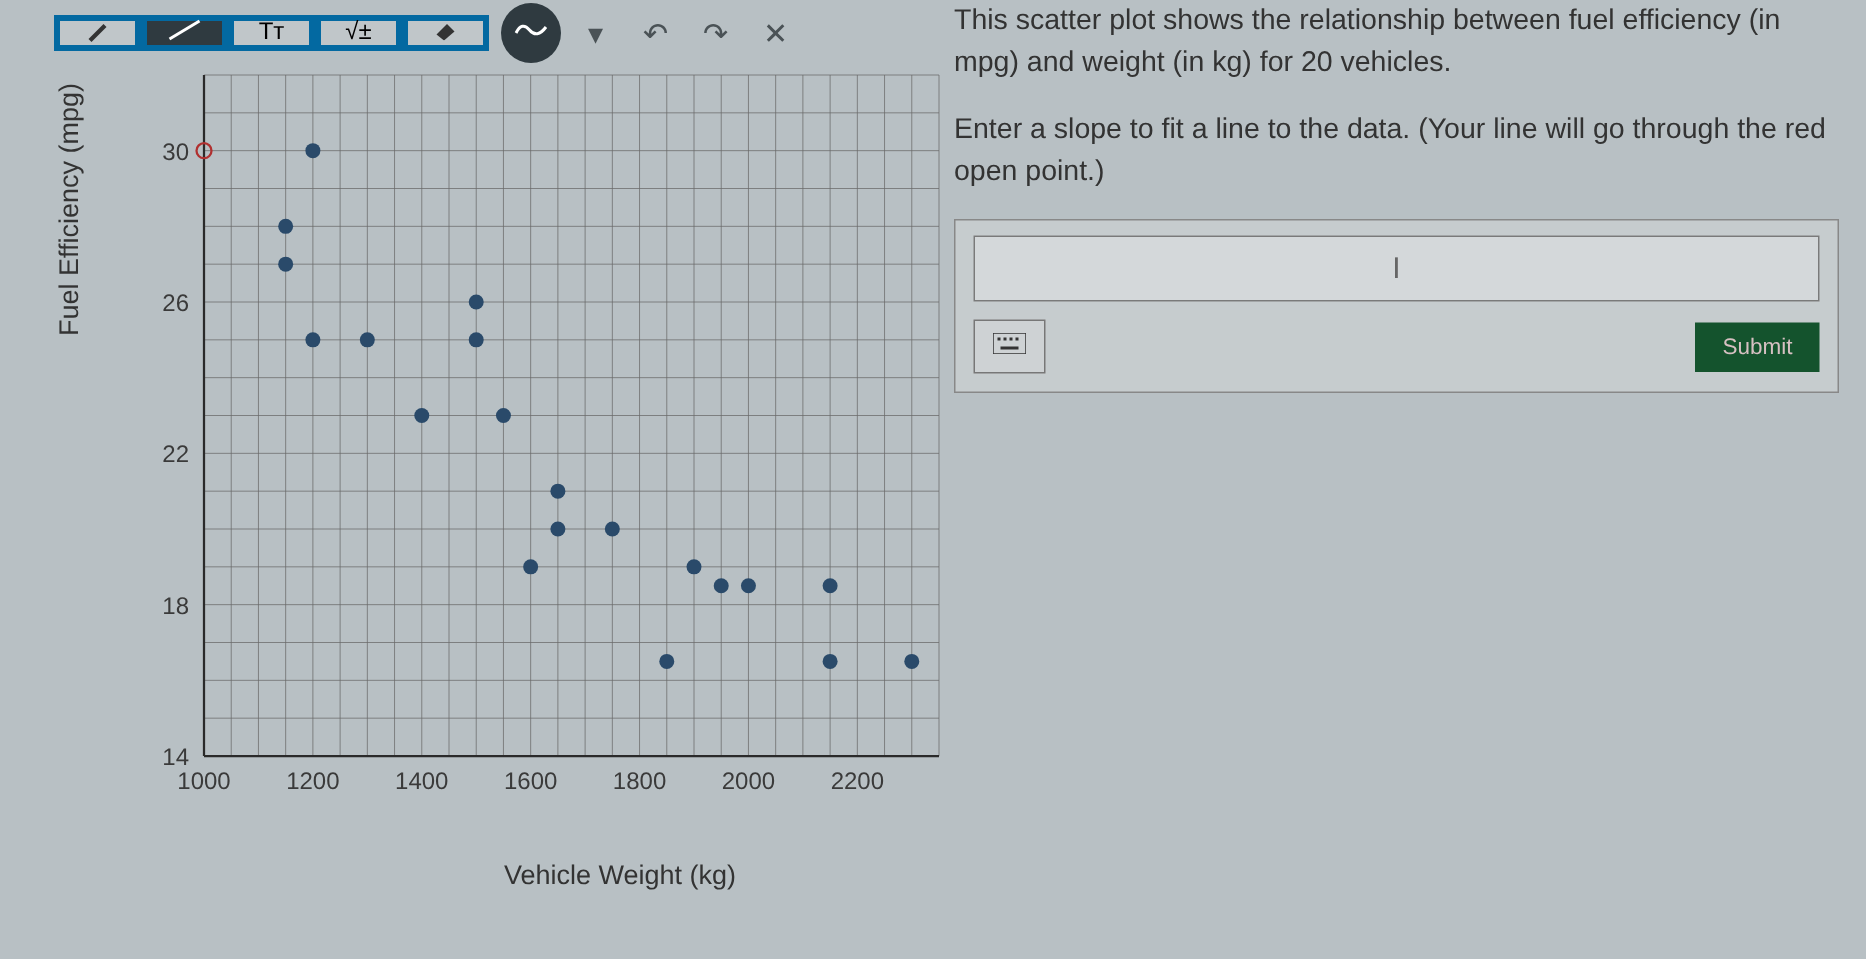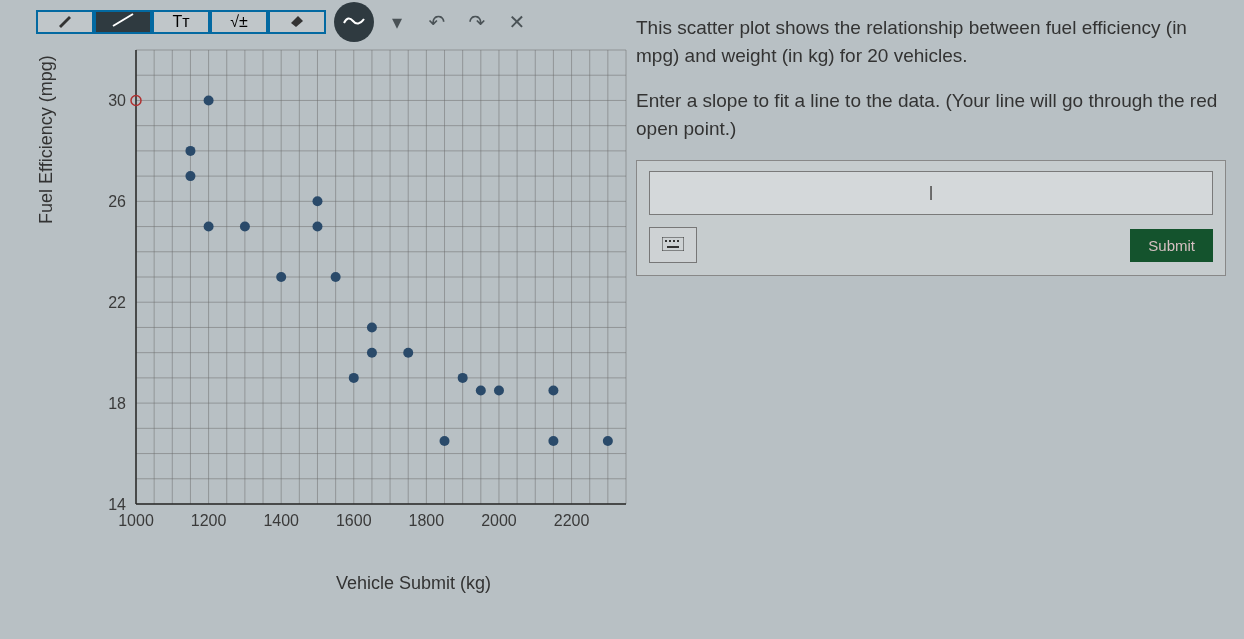--- a/index.html
+++ b/index.html
@@ -14,21 +14,21 @@
   .toolbar {
     position: absolute;
     top: 4px; left: 36px;
     display: flex;
     align-items: center;
     gap: 0;
     height: 36px;
   }
   .toolbar .tool {
     width: 58px; height: 24px;
-    border: 2px solid #0369a1;
+    border: 4px solid #0369a1;
     display: flex; align-items: center; justify-content: center;
     font-size: 16px;
     background: #c0c6c9;
     cursor: pointer;
   }
   .toolbar .tool.active { background: #2f3a40; color: #fff; }
   .toolbar .tool.freeform {
     background: #2f3a40; color:#fff; border-radius: 50%;
     width: 40px; height: 40px; border: none; margin-left: 8px;
   }
@@ -55,21 +55,21 @@
     font-size: 18px; color: #333;
   }
   svg.plot { position: absolute; left: 40px; top: 0; }
   .tick-label { fill: #3a3a3a; font-size: 16px; font-family: Arial; }
   .grid line { stroke: #6a6a6a; stroke-width: 0.5; }
   .axis line { stroke: #2a2a2a; stroke-width: 1.5; }
   .pt { fill: #2a4a6a; }
   .pt-open { fill: none; stroke: #b03030; stroke-width: 1.5; }
   .right {
     position: absolute;
-    top: 14px; left: 636px; width: 596px;
+    top: 0; left: 636px; width: 596px;
     font-size: 19px; color: #333; line-height: 1.45;
   }
   .right p { margin-bottom: 18px; }
   .right strong { font-weight: normal; }
   .answer-box {
     border: 1px solid #888; background: #c6ccce;
     padding: 10px 12px 12px 12px;
     margin-top: 6px; width: 590px;
   }
   .answer-input {
@@ -230,21 +230,21 @@
       <circle class="pt" cx="295.9259259259259" cy="308.6666666666667" r="5"></circle>
       <circle class="pt" cx="332.22222222222223" cy="308.6666666666667" r="5"></circle>
       <circle class="pt" cx="368.51851851851853" cy="396.94444444444446" r="5"></circle>
       <circle class="pt" cx="386.66666666666663" cy="333.8888888888889" r="5"></circle>
       <circle class="pt" cx="404.81481481481484" cy="346.5" r="5"></circle>
       <circle class="pt" cx="422.96296296296293" cy="346.5" r="5"></circle>
       <circle class="pt" cx="477.4074074074074" cy="346.5" r="5"></circle>
       <circle class="pt" cx="477.4074074074074" cy="396.94444444444446" r="5"></circle>
       <circle class="pt" cx="531.8518518518518" cy="396.94444444444446" r="5"></circle>
     </svg>
-  <div class="xlabel">Vehicle Submit (kg)</div>
+  <div class="xlabel">Vehicle Weight (kg)</div>
 </div>
 
 <div class="right">
   <p>This scatter plot shows the relationship between fuel efficiency (in mpg) and weight (in kg) for 20 vehicles.</p>
   <p><strong>Enter a slope to fit a line to the data. (Your line will go through the red open point.)</strong></p>
   <div class="answer-box">
     <div class="answer-input">I</div>
     <div class="answer-row">
       <div class="kbd-btn">
         <span>

